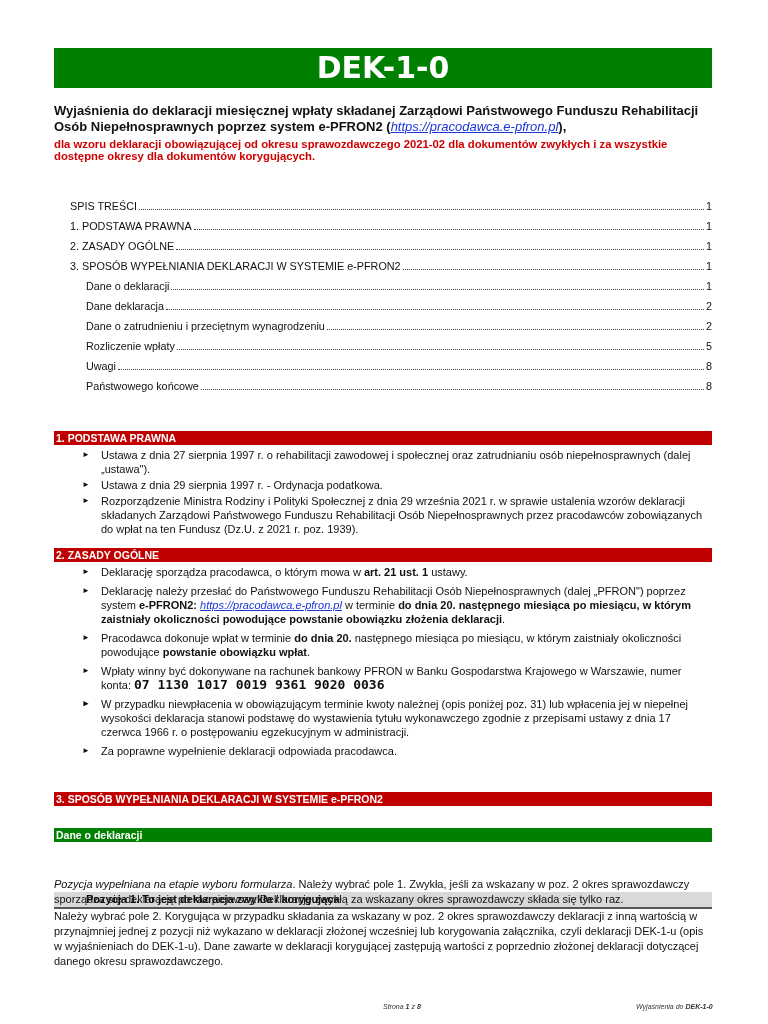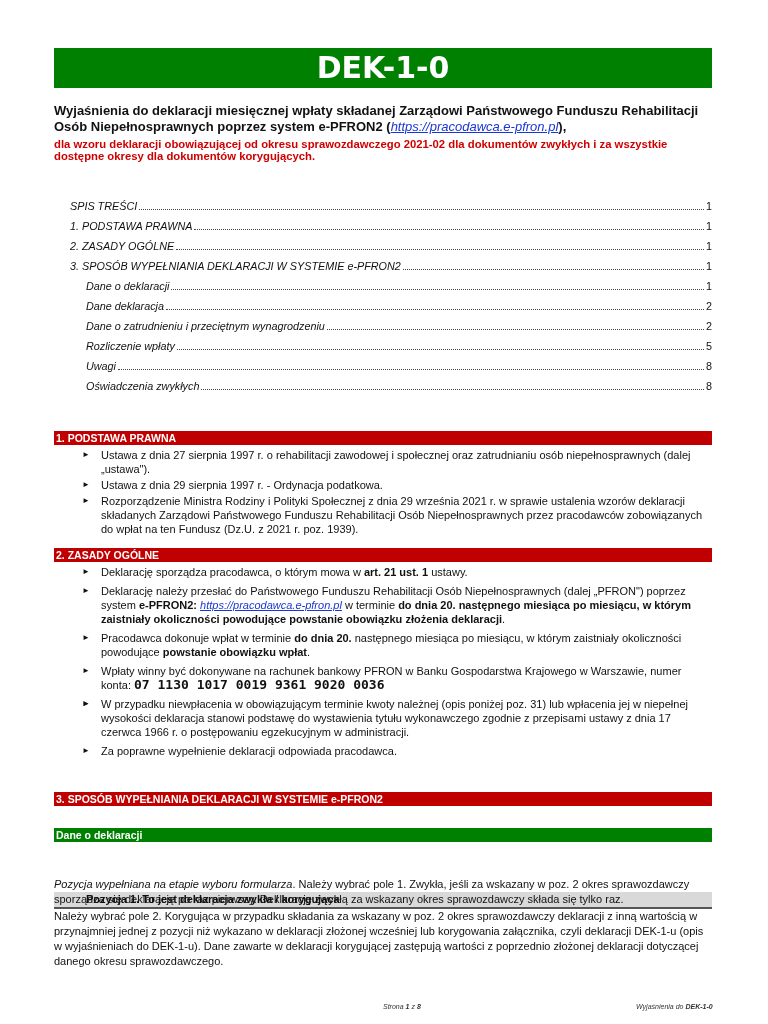--- a/index.html
+++ b/index.html
@@ -7,21 +7,21 @@
          font-family:"Liberation Sans", "DejaVu Sans", sans-serif; color:#111; font-size:11.2px; }
   .banner { position:absolute; left:54px; top:48px; width:658px; height:40px; background:#008000;
             color:#fff; font-weight:bold; font-size:30px; text-align:center; line-height:40px;
             font-family:"DejaVu Sans", sans-serif; letter-spacing:0px; }
   .intro { position:absolute; left:54px; top:103px; width:658px; font-weight:bold; font-size:13px; line-height:16px; }
   .intro a { color:#1a35d6; font-style:italic; font-weight:normal; text-decoration:underline; }
   .intro-red { position:absolute; left:54px; top:138px; width:658px; color:#d00000; font-weight:bold; font-size:11.3px; line-height:12px; }
   .toc { position:absolute; left:70px; top:200px; width:642px; }
   .toc-row { display:flex; align-items:baseline; height:20px; font-size:10.8px; }
   .toc-row.sub { padding-left:16px; }
-  .toc-row .lbl { white-space:nowrap;font-style:italic; }
+  .toc-row .lbl { white-space:nowrap; }
   .toc-row .dots { flex:1; border-bottom:1px dotted #444; margin:0 2px 3px 2px; height:1px; }
   .toc-row .pg { white-space:nowrap; }
   .bar { position:absolute; left:54px; width:658px; height:14px; color:#fff; font-weight:bold;
          font-size:10.5px; line-height:14px; padding-left:2px; box-sizing:border-box; }
   .bar.red { background:#c00000; }
   .bar.green { background:#008000; font-weight:bold; }
   .bar.grey { background:#d9d9d9; color:#111; border-bottom:2px solid #555; height:17px; line-height:15px; font-size:11px; }
   .blist { position:absolute; left:54px; width:658px; margin:0; padding:0; list-style:none; }
   .blist li { position:relative; padding-left:47px; font-size:11px; line-height:14px; margin-bottom:2px; }
   .blist li .bul { position:absolute; left:28px; top:0; font-size:8px; }
@@ -84,21 +84,21 @@
       <span class="lbl">Rozliczenie wpłaty</span>
       <span class="dots"></span>
       <span class="pg">5</span>
     </div>
   <div class="toc-row sub">
       <span class="lbl">Uwagi</span>
       <span class="dots"></span>
       <span class="pg">8</span>
     </div>
   <div class="toc-row sub">
-      <span class="lbl">Oświadczenia zwykłych</span>
+      <span class="lbl">Państwowego końcowe</span>
       <span class="dots"></span>
       <span class="pg">8</span>
     </div>
 </div>
 
 <div class="bar red" style="top:431px;">1. PODSTAWA PRAWNA</div>
 <ul class="blist" style="top:448px;">
   <li><span class="bul">►</span><span>Ustawa z dnia 27 sierpnia 1997 r. o rehabilitacji zawodowej i społecznej oraz zatrudnianiu osób niepełnosprawnych (dalej „ustawa").</span></li>
   <li><span class="bul">►</span><span>Ustawa z dnia 29 sierpnia 1997 r. - Ordynacja podatkowa.</span></li>
   <li><span class="bul">►</span><span>Rozporządzenie Ministra Rodziny i Polityki Społecznej z dnia 29 września 2021 r. w sprawie ustalenia wzorów deklaracji składanych Zarządowi Państwowego Funduszu Rehabilitacji Osób Niepełnosprawnych przez pracodawców zobowiązanych do wpłat na ten Fundusz (Dz.U. z 2021 r. poz. 1939).</span></li>

